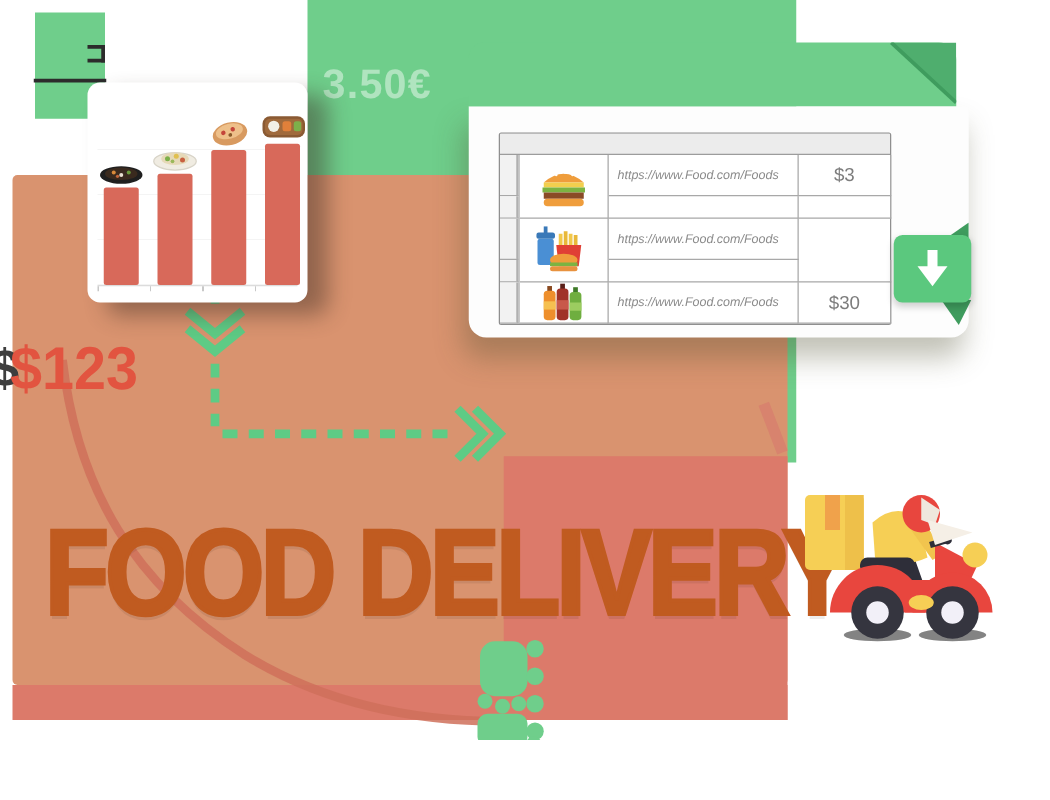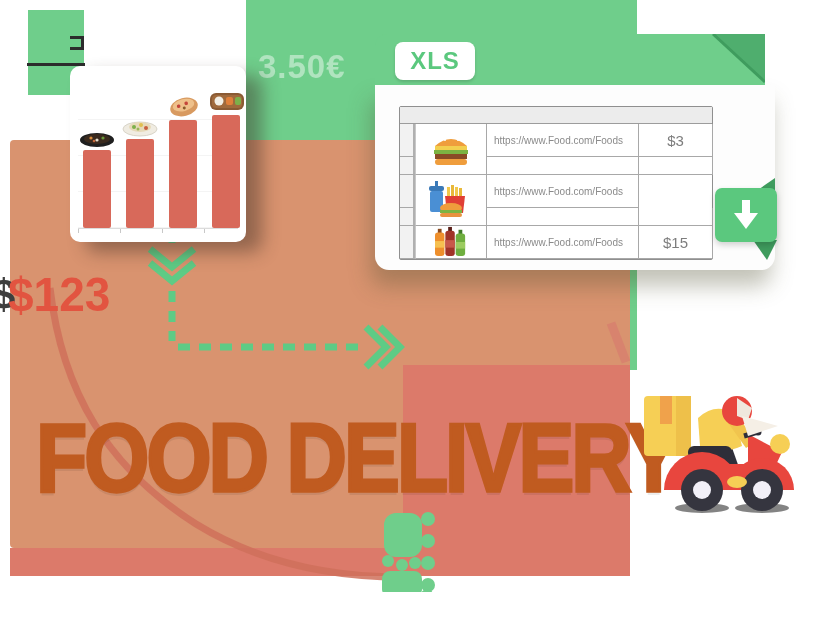--- a/index.html
+++ b/index.html
@@ -50,21 +50,21 @@
              font-size:24px;font-weight:bold;color:#5bc87e;letter-spacing:1px;
              box-shadow:0 2px 3px rgba(0,0,0,.15);}
   .xls-body{left:0;top:53px;width:400px;height:185px;background:#fdfdfd;border-radius:0 0 14px 14px;
             box-shadow:-4px 16px 22px rgba(80,80,50,.35);}
   .sheet{left:24px;top:21px;width:314px;border:1px solid #8f8f8f;background:#fff;border-radius:2px;}
   .sheet-header{height:17px;background:#ececec;border-bottom:1px solid #9c9c9c;}
   .sheet-grid{display:grid;grid-template-columns:15px 72px 152px 74px;grid-template-rows:33px 18px 33px 18px 33px;}
   .cell{border-right:1px solid #a8a8a8;border-bottom:1px solid #a8a8a8;}
   .gutter{background:#f2f2f2;border-right:2px solid #b0b0b0;}
   .icon-cell{display:flex;align-items:center;justify-content:center;border-left:1px solid #c8c8c8;}
-  .url-cell{display:flex;align-items:center;padding-left:7px;font-size:10px;color:#8a8a8a;overflow:hidden;white-space:nowrap;}
+  .url-cell{display:flex;align-items:center;padding-left:7px;font-size:10px;color:#8a8a8a;overflow:hidden;white-space:nowrap;font-style:italic;}
   .price-cell{display:flex;align-items:center;justify-content:center;font-size:15px;color:#7d7d7d;}
   .dl-fold-top{left:380px;top:146px;width:20px;height:14px;}
   .dl-fold-bottom{left:378px;top:208px;width:24px;height:20px;}
   .download-btn{left:340px;top:156px;width:62px;height:54px;background:#5bc87e;border:none;border-radius:7px;
                 display:flex;align-items:center;justify-content:center;cursor:pointer;
                 box-shadow:0 3px 6px rgba(0,0,0,.18);}
 
   
   .headline{left:36px;top:402px;z-index:4;font-size:88px;font-weight:bold;color:#c05b20;
             letter-spacing:-3px;white-space:nowrap;-webkit-text-stroke:3px #c05b20;
@@ -207,30 +207,29 @@
           </div>
 
           <div class="cell url-cell" style="grid-column:3;grid-row:1">https://www.Food.com/Foods</div>
           <div class="cell price-cell" style="grid-column:4;grid-row:1">$3</div>
           <div class="cell" style="grid-column:3;grid-row:2"></div>
           <div class="cell" style="grid-column:4;grid-row:2"></div>
           <div class="cell url-cell" style="grid-column:3;grid-row:3">https://www.Food.com/Foods</div>
           <div class="cell" style="grid-column:3;grid-row:4"></div>
           <div class="cell" style="grid-column:4;grid-row:4"></div>
           <div class="cell url-cell" style="grid-column:3;grid-row:5">https://www.Food.com/Foods</div>
-          <div class="cell price-cell" style="grid-column:4;grid-row:5">$15</div>
+          <div class="cell price-cell" style="grid-column:4;grid-row:5">$30</div>
         </div>
       </div>
     </div>
     <div class="abs xls-header"></div>
     <svg class="abs xls-fold" viewBox="0 0 58 50">
       <polygon points="6,0 58,48 58,0" fill="#4fae6e"></polygon>
       <path d="M6,0 L58,48" stroke="#3f9c5e" stroke-width="3" fill="none"></path>
     </svg>
-    <div class="abs xls-badge">XLS</div>
     <svg class="abs dl-fold-top" viewBox="0 0 20 14">
       <polygon points="0,14 20,14 20,0" fill="#3f9c5e"></polygon>
     </svg>
     <svg class="abs dl-fold-bottom" viewBox="0 0 24 20">
       <polygon points="0,0 24,0 14,20" fill="#3f9c5e"></polygon>
     </svg>
     <button class="abs download-btn">
       <svg width="26" height="30" viewBox="0 0 26 30">
         <rect x="9" y="0" width="8" height="15" fill="#fff"></rect>
         <polygon points="1,13 25,13 13,29" fill="#fff"></polygon>

